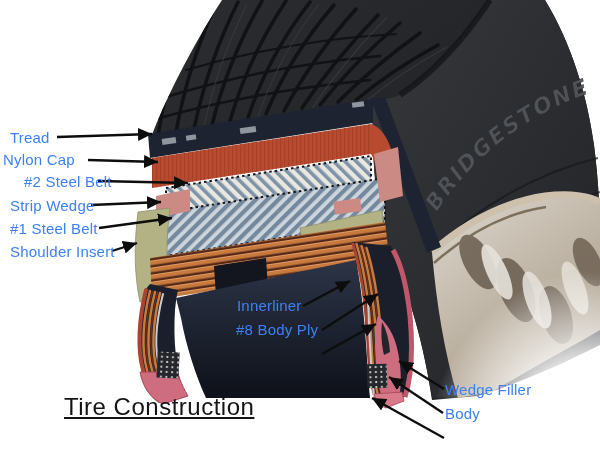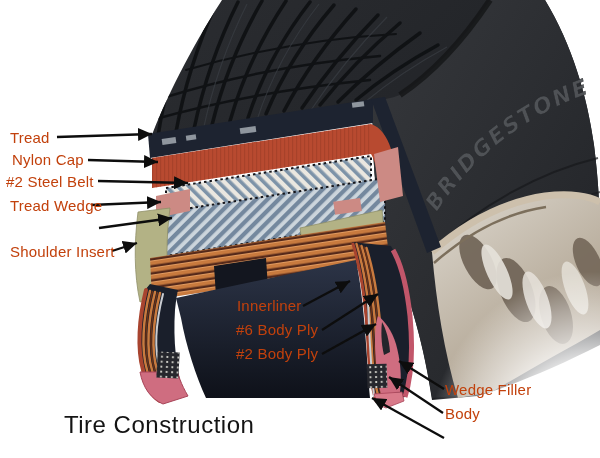--- a/index.html
+++ b/index.html
@@ -2,26 +2,27 @@
 <html><head>
 <meta charset="utf-8">
 <style>
   html,body{margin:0;padding:0;background:#fff;}
   .stage{
     position:relative;width:600px;height:458px;background:#ffffff;
     font-family:"Liberation Sans",sans-serif;overflow:hidden;
   }
   .stage svg{position:absolute;left:0;top:0;}
   .lbl{
-    position:absolute;color:#c2410c;font-size:15px;line-height:19px;
+    position:absolute;color:#3b82f6;font-size:15px;line-height:19px;
     white-space:nowrap;letter-spacing:0.2px;
   }
   .title{
-    position:absolute;left:64px;top:411px;color:#141414;font-size:24px;
+    position:absolute;left:64px;top:393px;color:#141414;font-size:24px;
     letter-spacing:0.5px;
+    text-decoration:underline;
   }
 </style>
 </head>
 <body>
 
 <div class="stage">
 
 <svg width="600" height="458" viewBox="0 0 600 458">
   <defs>
     <marker id="ah" markerUnits="userSpaceOnUse" markerWidth="16" markerHeight="13" refX="14" refY="6.5" orient="auto">
@@ -215,27 +216,27 @@
     <path d="M303,306 L350,281" marker-end="url(#ah)"></path>
     <path d="M322,330 L378,294" marker-end="url(#ah)"></path>
     <path d="M322,354 L376,324" marker-end="url(#ah)"></path>
     <path d="M444,389 L399,361" marker-end="url(#ah)"></path>
     <path d="M443,413 L389,377" marker-end="url(#ah)"></path>
     <path d="M444,438 L372,398" marker-end="url(#ah)"></path>
   </g>
 </svg>
 
 <div class="lbl" style="left:10px;top:128px">Tread</div>
-<div class="lbl" style="left:12px;top:150px">Nylon Cap</div>
-<div class="lbl" style="left:6px;top:172px">#2 Steel Belt</div>
-<div class="lbl" style="left:10px;top:196px">Tread Wedge</div>
+<div class="lbl" style="left:3px;top:150px">Nylon Cap</div>
+<div class="lbl" style="left:24px;top:172px">#2 Steel Belt</div>
+<div class="lbl" style="left:10px;top:196px">Strip Wedge</div>
+<div class="lbl" style="left:10px;top:219px">#1 Steel Belt</div>
 <div class="lbl" style="left:10px;top:242px">Shoulder Insert</div>
 
 <div class="lbl" style="left:237px;top:296px">Innerliner</div>
-<div class="lbl" style="left:236px;top:320px">#6 Body Ply</div>
-<div class="lbl" style="left:236px;top:344px">#2 Body Ply</div>
+<div class="lbl" style="left:236px;top:320px">#8 Body Ply</div>
 
 <div class="lbl" style="left:445px;top:380px">Wedge Filler</div>
 <div class="lbl" style="left:445px;top:404px">Body</div>
 
 <div class="title">Tire Construction</div>
 
 </div>
 
 </body></html>

